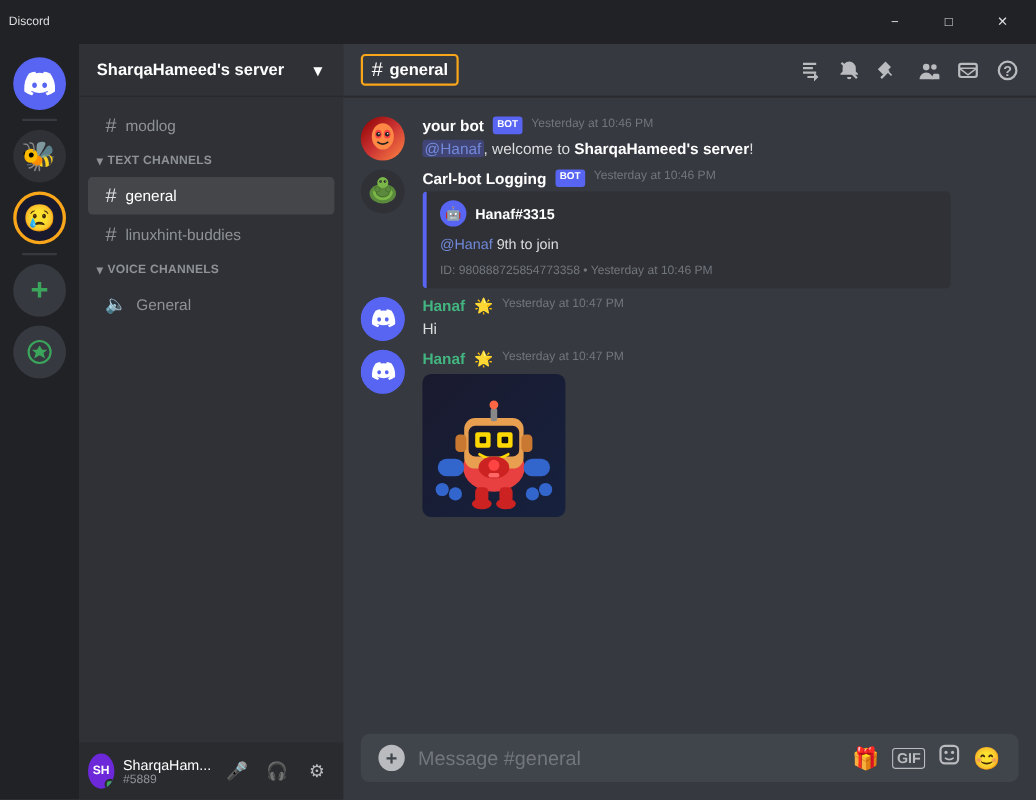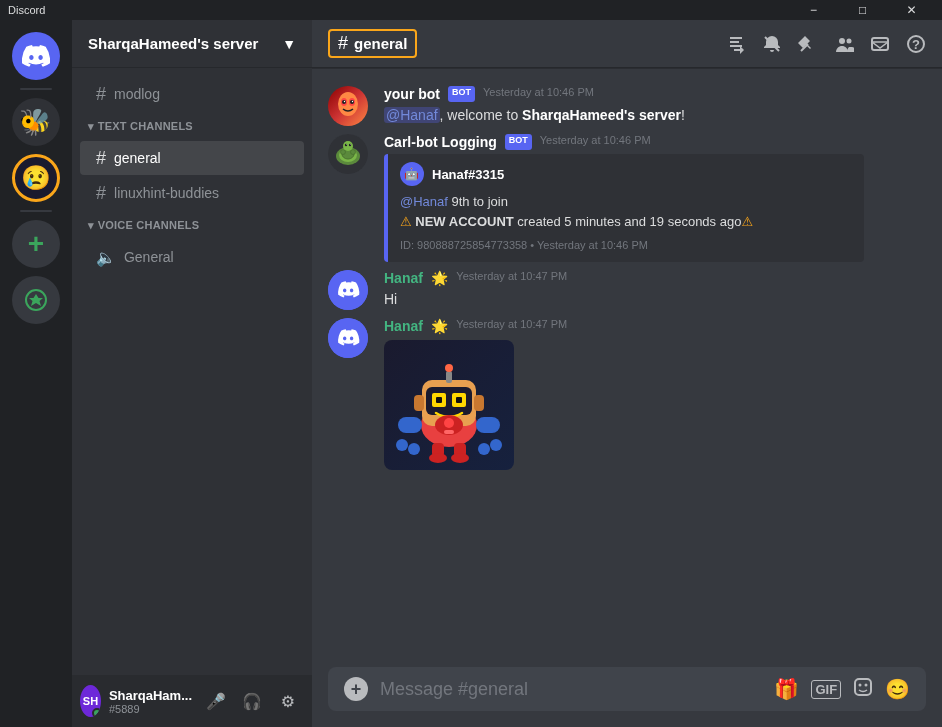--- a/index.html
+++ b/index.html
@@ -9,21 +9,21 @@
       background: #36393f;
       font-family: 'Whitney', 'Helvetica Neue', Helvetica, Arial, sans-serif;
       overflow: hidden;
       display: flex;
       flex-direction: column;
     }
 
     
     .title-bar {
       background: #202225;
-      height: 20px;
+      height: 40px;
       display: flex;
       align-items: center;
       padding: 0 8px;
       font-size: 11px;
       color: #dcddde;
       user-select: none;
       flex-shrink: 0;
     }
     .title-bar-controls {
       display: flex;
@@ -173,21 +173,21 @@
       justify-content: center;
       font-size: 14px;
       position: relative;
       overflow: hidden;
     }
     .user-info {
       flex: 1;
     }
     .user-name {
       font-size: 13px;
-      font-weight: 700;
+      font-weight: 400;
       color: #fff;
     }
     .user-discriminator {
       font-size: 11px;
       color: #8e9297;
     }
     .user-controls {
       display: flex;
       gap: 4px;
     }
@@ -710,24 +710,20 @@
         <div class="embed">
           <div class="embed-author">
             <div class="embed-author-icon">
               <span style="font-size:12px; color:white;">🤖</span>
             </div>
             <span class="embed-author-name">Hanaf#3315</span>
           </div>
           <div class="embed-body">
             <div>
               <span class="mention-inline">@Hanaf</span> 9th to join
-            </div>
-            <div>
-              <span style="color:#faa61a;">⚠</span>
-              <strong> NEW ACCOUNT</strong> created 5 minutes and 19 seconds ago<span style="color:#faa61a;">⚠</span>
             </div>
             <div class="embed-footer">
               ID: 980888725854773358 • Yesterday at 10:46 PM
             </div>
           </div>
         </div>
       </div>
 
       <div class="message-group">
         <div class="message-avatar" style="background: #5865f2;">

